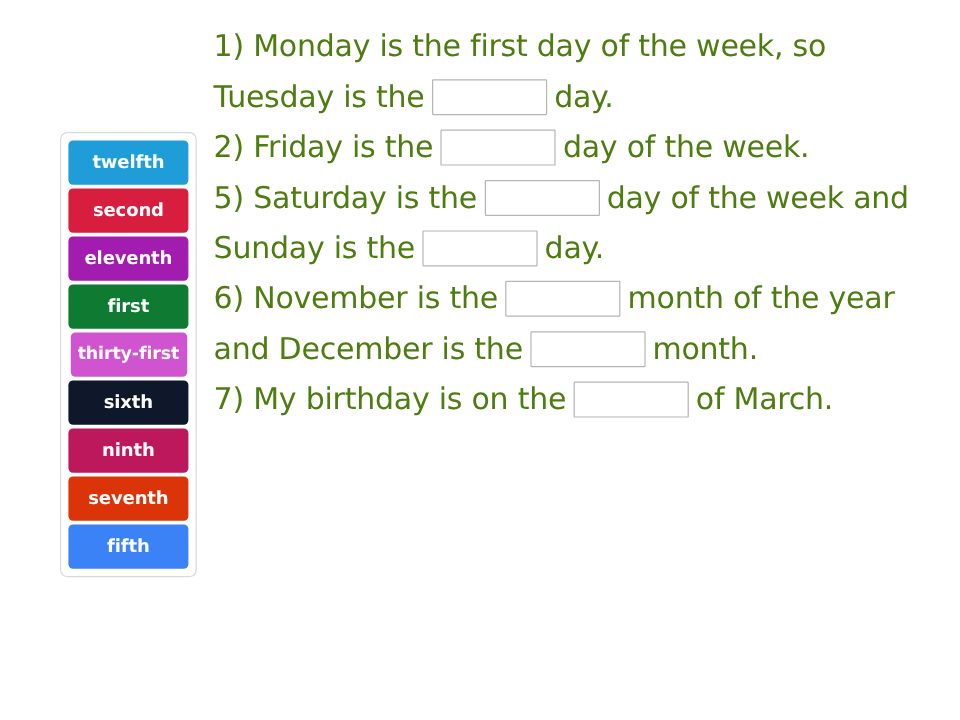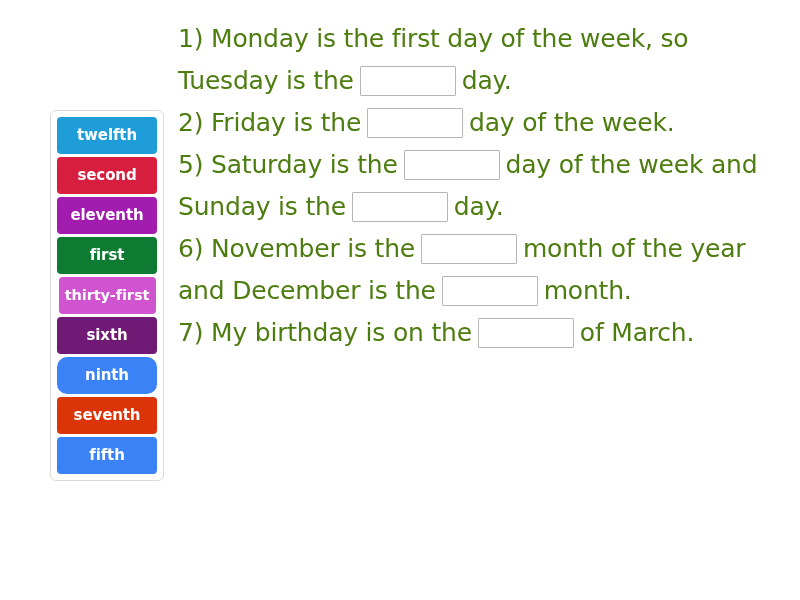--- a/index.html
+++ b/index.html
@@ -95,22 +95,22 @@
 <body>
 
 <div id="stage">
 
   <div id="word-bank">
     <div class="word-tile" style="background:#1f9dd9;">twelfth</div>
     <div class="word-tile" style="background:#d81e3f;">second</div>
     <div class="word-tile" style="background:#a21caf;">eleventh</div>
     <div class="word-tile" style="background:#0f7b32;">first</div>
     <div class="word-tile wide" style="background:#d053d0;">thirty-first</div>
-    <div class="word-tile" style="background:#701a75;">sixth</div>
-    <div class="word-tile" style="background:#3b82f6;border-radius:10px;">ninth</div>
+    <div class="word-tile" style="background:#0f172a;">sixth</div>
+    <div class="word-tile" style="background:#be185d;">ninth</div>
     <div class="word-tile" style="background:#dc3409;">seventh</div>
     <div class="word-tile" style="background:#3b82f6;">fifth</div>
   </div>
 
   <div id="sentences">
 
     <div class="sentence"><span class="txt">1) Monday is the first day of the week, so Tuesday is the</span><span class="blank"></span><span class="txt">day.</span></div>
 
     <div class="sentence"><span class="txt">2) Friday is the</span><span class="blank"></span><span class="txt">day of the week.</span></div>
 

